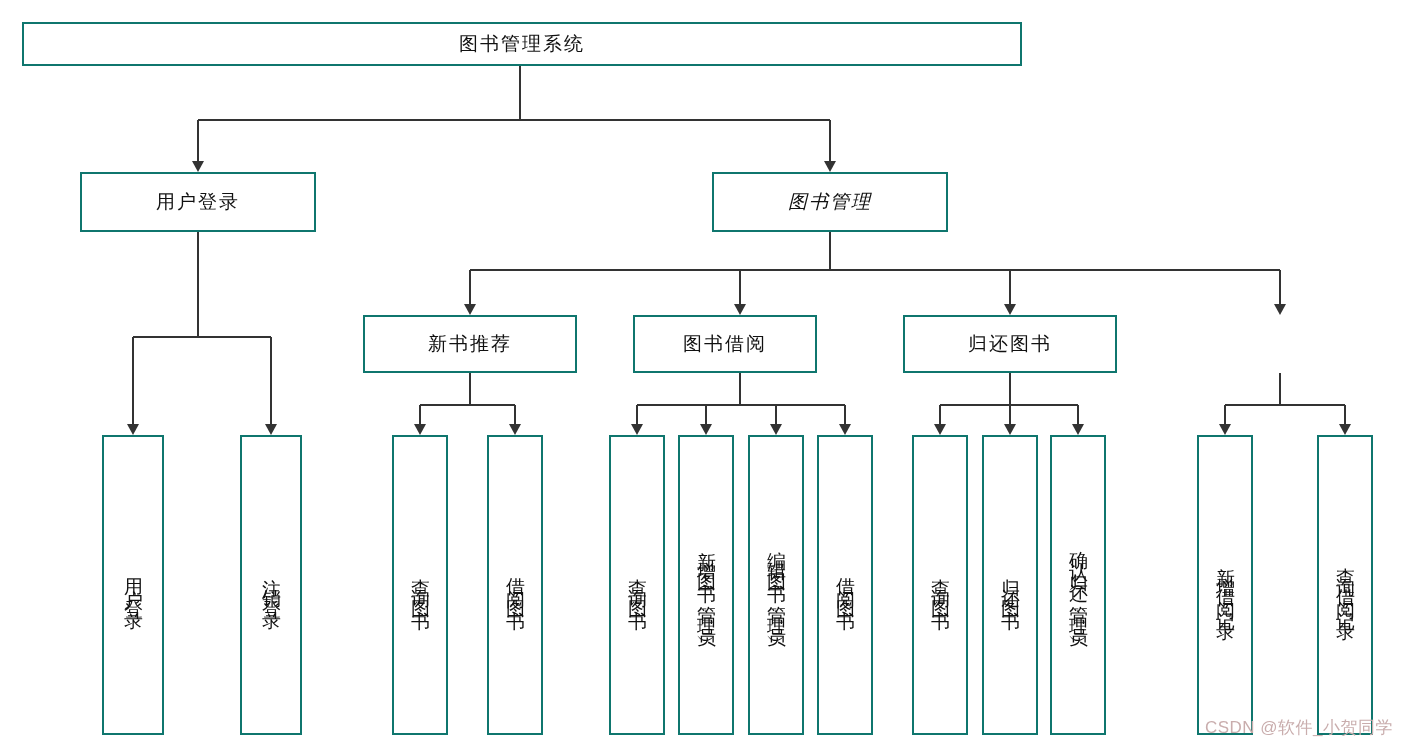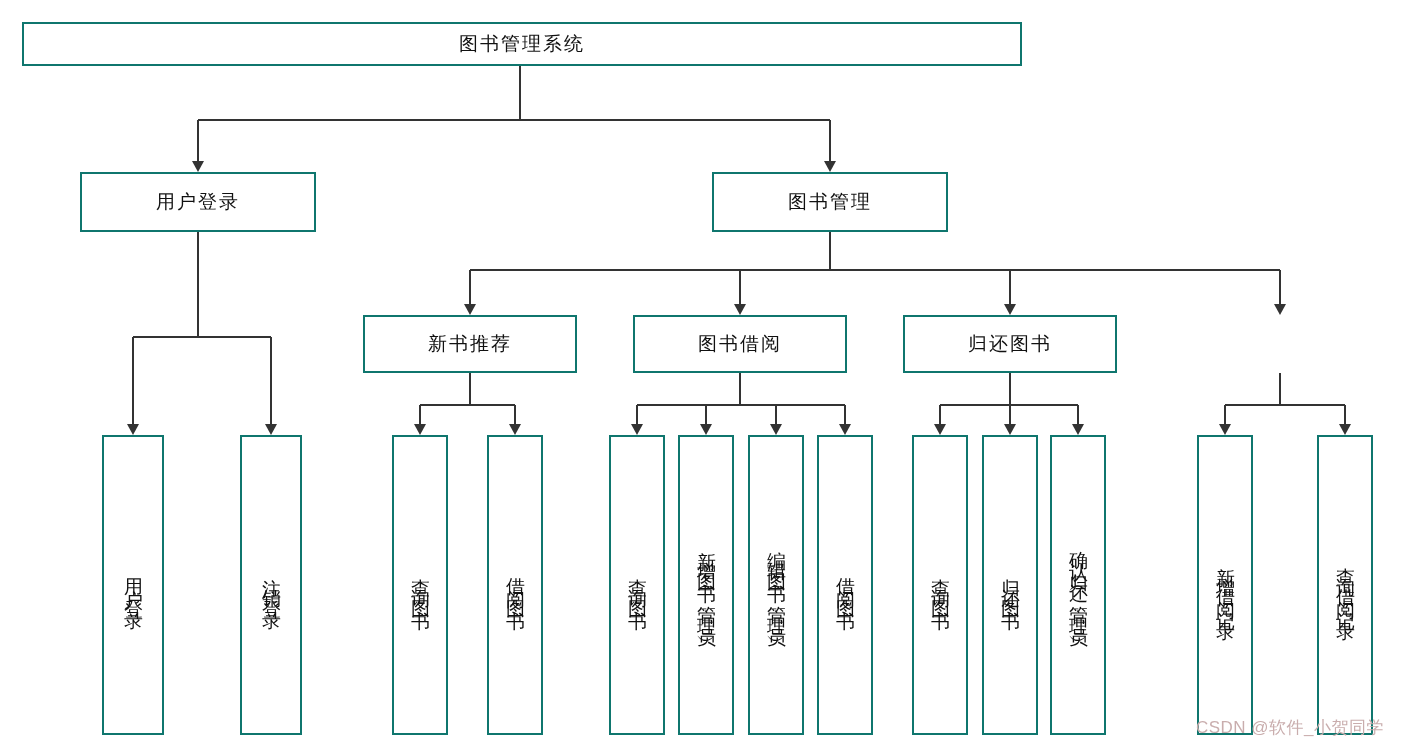--- a/index.html
+++ b/index.html
@@ -3,28 +3,28 @@
 <meta charset="utf-8">
 <style>
   html,body{margin:0;padding:0;background:#ffffff;}
   body{font-family:"Liberation Sans","DejaVu Sans",sans-serif;}
   .canvas{position:relative;width:1405px;height:747px;background:#ffffff;overflow:hidden;}
   .connectors{position:absolute;left:0;top:0;width:1405px;height:747px;pointer-events:none;}
   .node{position:absolute;box-sizing:border-box;border:2px solid #0f766e;background:#ffffff;
         display:flex;align-items:center;justify-content:center;color:#111111;}
   .htext{font-size:19px;letter-spacing:2px;white-space:nowrap;}
   .vtext{writing-mode:vertical-rl;text-orientation:mixed;font-size:19px;letter-spacing:11px;line-height:1.1;}
-  .watermark{position:absolute;right:21px;bottom:8px;font-size:17px;color:#c9adad;letter-spacing:0.5px;text-align:center;}
+  .watermark{position:absolute;right:12px;bottom:8px;font-size:17px;color:#c9adad;letter-spacing:0.5px;text-align:center;}
 
   
   .p-root{left:22px;top:22px;width:1000px;height:44px;}
   .p-l2a{left:80px;top:172px;width:236px;height:60px;}
-  .p-l2b{left:712px;top:172px;width:236px;height:60px;}
+  .p-l2b{left:712px;top:172px;width:236px;height:60px;font-style:italic;}
   .p-l3a{left:363px;top:315px;width:214px;height:58px;}
-  .p-l3b{left:633px;top:315px;width:214px;height:58px;}
+  .p-l3b{left:633px;top:315px;width:184px;height:58px;}
   .p-l3c{left:903px;top:315px;width:214px;height:58px;}
   .p-l3d{left:1173px;top:315px;width:214px;height:58px;}
   .p-f1{left:102px;top:435px;width:62px;height:300px;}
   .p-f2{left:240px;top:435px;width:62px;height:300px;}
   .p-f3{left:392px;top:435px;width:56px;height:300px;}
   .p-f4{left:487px;top:435px;width:56px;height:300px;}
   .p-f5{left:609px;top:435px;width:56px;height:300px;}
   .p-f6{left:678px;top:435px;width:56px;height:300px;}
   .p-f7{left:748px;top:435px;width:56px;height:300px;}
   .p-f8{left:817px;top:435px;width:56px;height:300px;}

